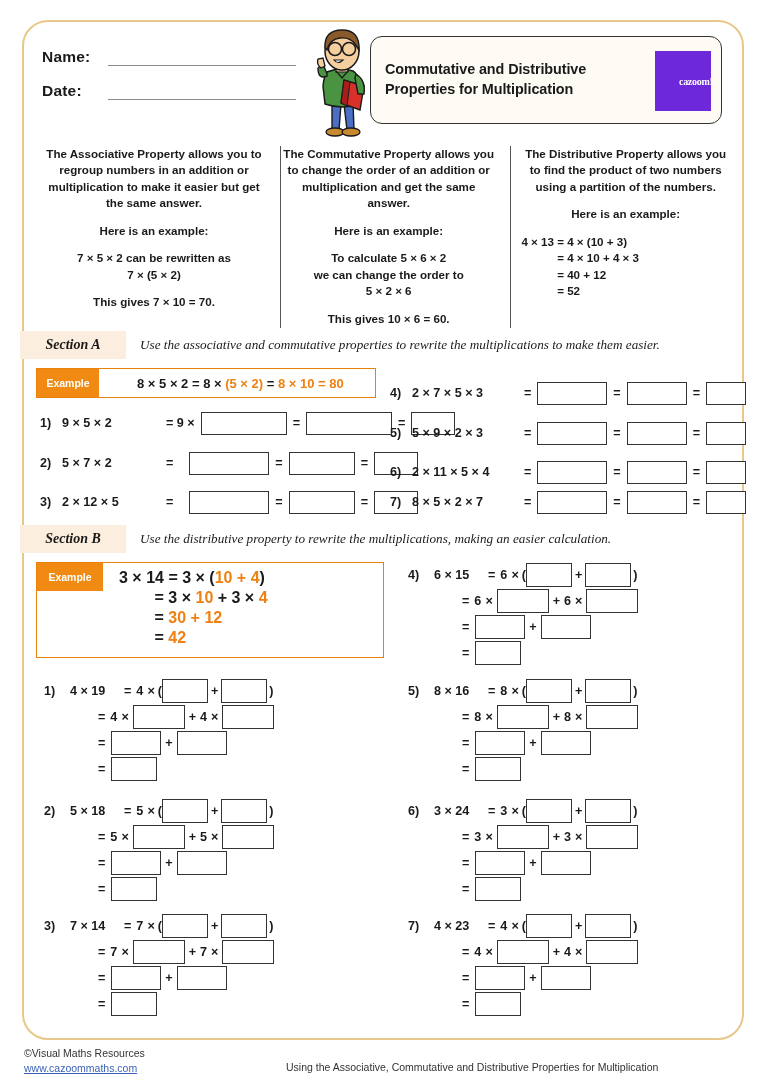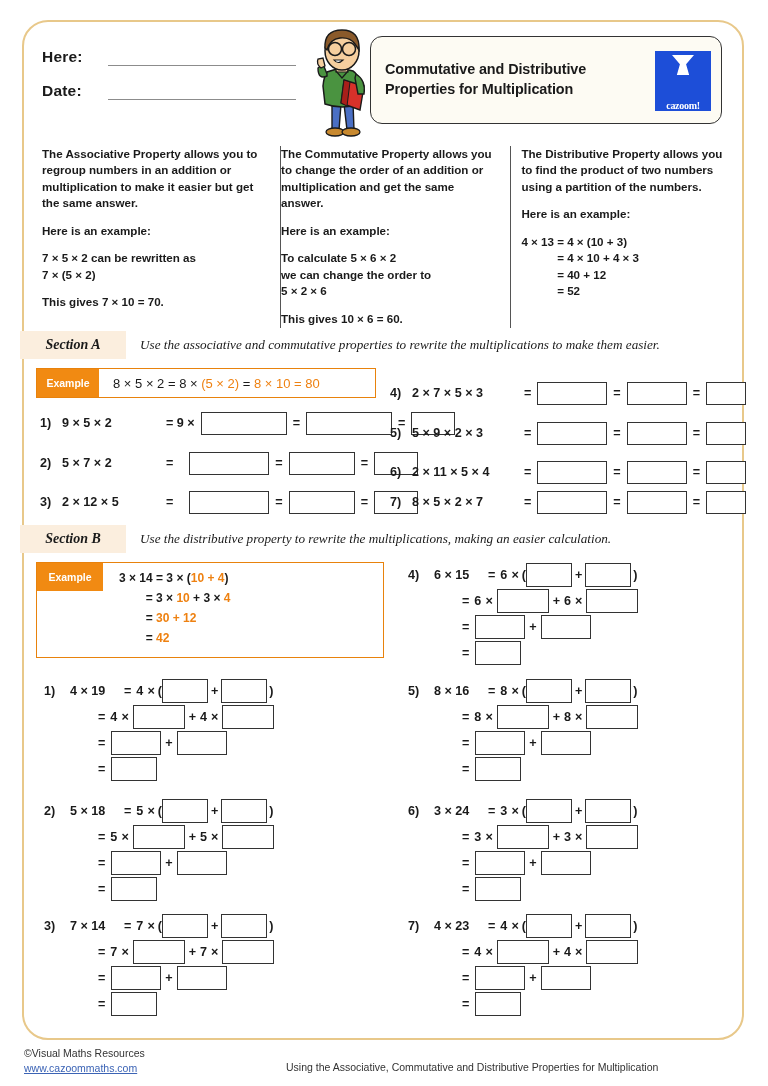--- a/index.html
+++ b/index.html
@@ -34,35 +34,35 @@
     position:absolute;left:348px;top:16px;width:352px;height:88px;
     border:1.6px solid #333;border-radius:12px;background:#fdfbf3;
     box-sizing:border-box;display:flex;align-items:center;
   }
   .titletext{
     padding-left:14px;font-size:14.4px;font-weight:bold;line-height:1.38;
     letter-spacing:-.1px;width:262px;
   }
   .logo{
     position:absolute;right:10px;top:14px;width:56px;height:60px;
-    background:#1d4ed8;display:flex;flex-direction:column;
+    background:#6d28d9;display:flex;flex-direction:row;
     align-items:center;justify-content:flex-start;gap:24px;
   }
   .logo .glass{width:22px;height:34px;margin-top:4px;
     background:#fff;clip-path:polygon(0% 0%,100% 0%,64% 46%,78% 100%,22% 100%,36% 46%);}
   .logo .logotext{color:#fff;font-size:10px;font-weight:bold;
     font-family:"Liberation Serif", serif;letter-spacing:-.3px;margin-top:1px;}
 
   
   .info{position:absolute;left:20px;top:126px;width:688px;height:182px;display:flex;}
   .info-col{position:relative;font-size:11.6px;line-height:1.42;font-weight:bold;}
   .c1{width:233px;padding-right:14px;}
   .c2{width:224px;padding-right:14px;border-left:1.4px solid #555;}
   .c3{width:217px;padding-left:10px;border-left:1.4px solid #555;}
-  .info p{margin:0 0 11px 0;}
+  .info p{margin:0 0 11px 0;text-align:center;}
   .eqblk{display:flex;}
   .eqblk .lhs{white-space:pre;}
   .eqblk .rhs span{display:block;white-space:pre;}
 
   
   .sec{position:absolute;left:20px;width:688px;height:28px;display:flex;align-items:center;}
   .sec .tag{
     background:#fbeede;width:106px;height:28px;display:flex;align-items:center;
     justify-content:center;font-family:"Liberation Serif", serif;
     font-weight:bold;font-style:italic;font-size:14px;
@@ -75,37 +75,37 @@
   .bx{display:inline-block;border:1.6px solid #333;background:#fff;vertical-align:middle;}
 
   
   .exA{
     position:absolute;left:36px;top:368px;width:340px;height:30px;
     border:1.8px solid #e8820c;box-sizing:border-box;display:flex;align-items:stretch;background:#fff;
   }
   .exA .lab{background:#f18a12;color:#fff;font-size:10.5px;font-weight:bold;
     width:62px;display:flex;align-items:center;justify-content:center;}
   .exA .body{flex:1;display:flex;align-items:center;padding-left:14px;
-    font-size:13px;font-weight:normal;white-space:pre;}
+    font-size:13px;font-weight:bold;white-space:pre;margin-left:24px;}
   .or{color:#ee8111;}
 
   
   .arow{position:absolute;height:22px;display:flex;align-items:center;font-size:12.6px;font-weight:bold;}
   .arow .num{width:22px;}
   .arow .expr{white-space:pre;}
   .arow .eq{padding:0 6px;}
 
   
   .exB{
     position:absolute;left:36px;top:562px;width:348px;height:96px;
     border:1.8px solid #e8820c;box-sizing:border-box;background:#fff;
   }
   .exB .lab{position:absolute;left:0;top:0;width:66px;height:28px;background:#f18a12;
     color:#fff;font-size:10.5px;font-weight:bold;display:flex;align-items:center;justify-content:center;}
-  .exB .lines{position:absolute;left:82px;top:5px;font-size:12px;font-weight:bold;line-height:20px;}
+  .exB .lines{position:absolute;left:82px;top:5px;font-size:16px;font-weight:bold;line-height:20px;}
   .exB .lines div{white-space:pre;}
 
   
   .bq{position:absolute;font-size:12.6px;font-weight:bold;}
   .bq .l{display:flex;align-items:center;height:26px;white-space:pre;}
   .bq .num{width:26px;}
 
   
   .footer{position:absolute;left:24px;top:1046px;width:722px;font-size:10.5px;color:#333;}
   .footer .cp{line-height:15px;}
@@ -115,21 +115,21 @@
 </head>
 <body>
 
 <div class="page">
   <div class="frame"></div>
 
   <div class="header" style="left:22px;top:20px;">
 
     <div class="fields">
       <div class="field-row">
-        <div class="field-label">Here:</div>
+        <div class="field-label">Name:</div>
         <div class="field-line"></div>
       </div>
       <div class="field-row">
         <div class="field-label">Date:</div>
         <div class="field-line"></div>
       </div>
     </div>
 
     <div class="cartoon">
       <svg width="96" height="120" viewBox="0 0 96 120">

